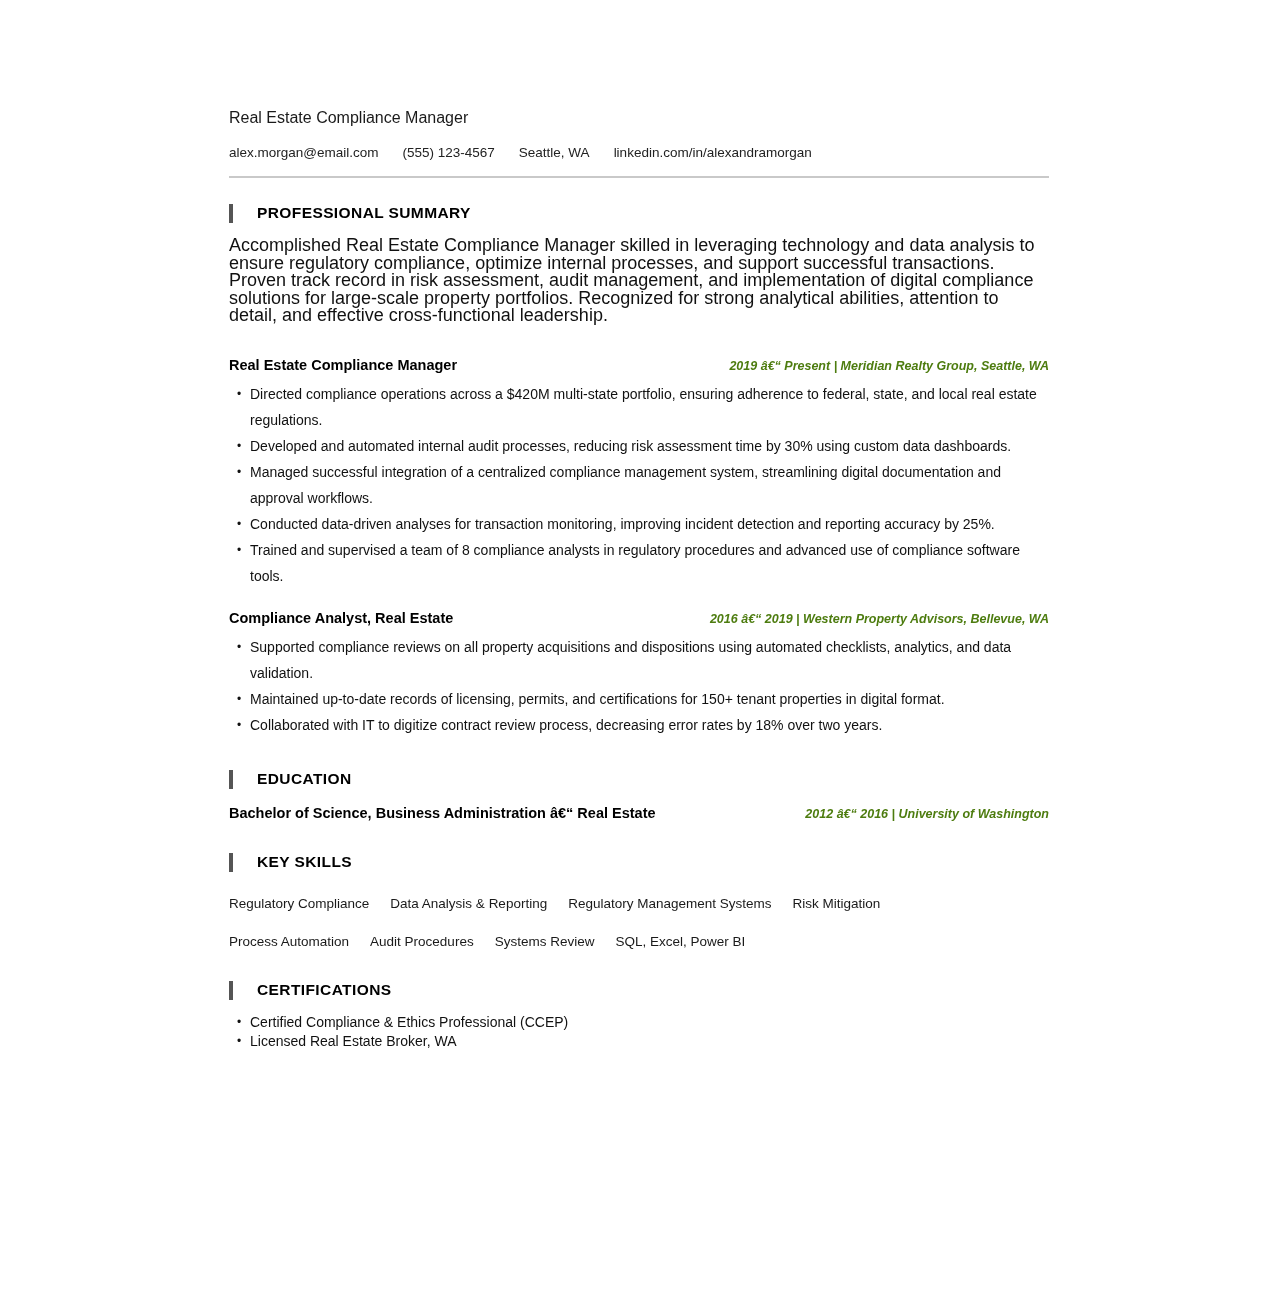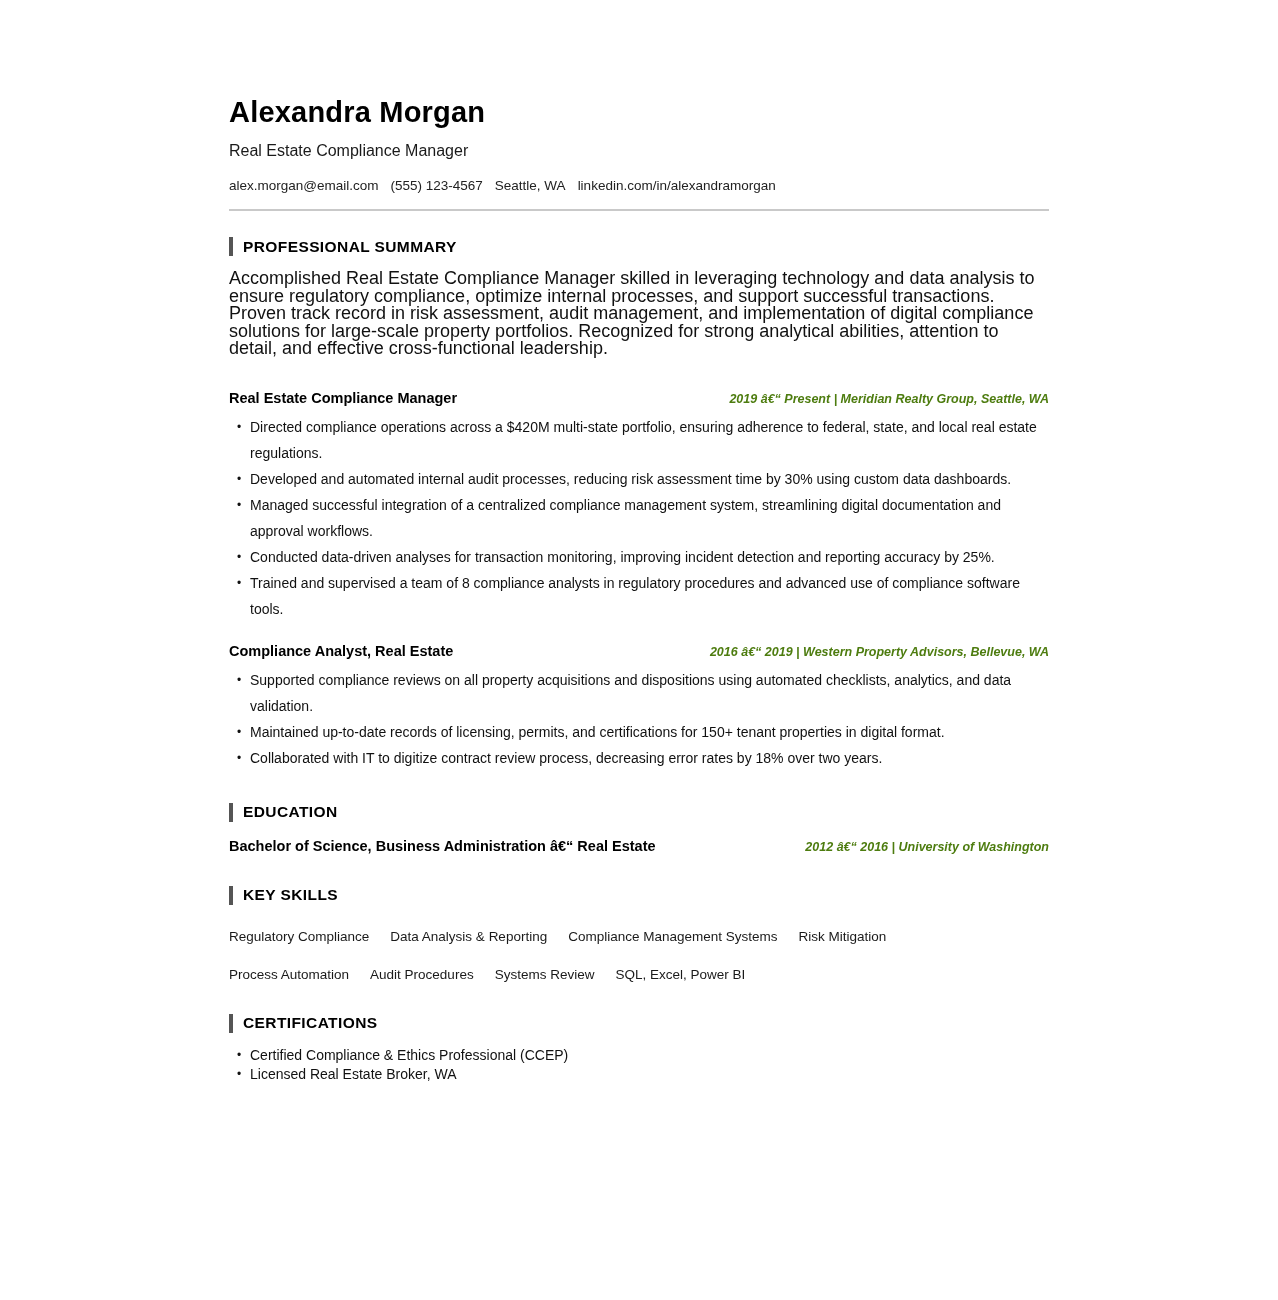--- a/index.html
+++ b/index.html
@@ -23,36 +23,36 @@
     margin: 0;
     letter-spacing: 0.2px;
   }
   .job-headline {
     font-size: 16px;
     color: #1a1a1a;
     margin-top: 13px;
   }
   .contact-row {
     display: flex;
-    column-gap: 12px;
+    column-gap: 24px;
     font-size: 13.5px;
     color: #222222;
     margin-top: 18px;
   }
   .top-rule {
     border: none;
     border-top: 2px solid #c9c9c9;
     margin: 16px 0 0 0;
   }
   .section { margin-top: 32px; }
   .section.first { margin-top: 26px; }
   .sec-head {
     display: flex;
-    align-items: center;
-    gap: 10px;
+    align-items: flex-start;
+    gap: 24px;
   }
   .sec-bar {
     width: 4px;
     height: 19px;
     background: #555555;
     flex: 0 0 auto;
   }
   .sec-title {
     font-size: 15.5px;
     font-weight: 700;
@@ -115,21 +115,20 @@
   .skills-row.second { margin-top: 23px; }
   .skills-row span { white-space: nowrap; }
   ul.bullets.certs { margin-top: 13px; }
   ul.bullets.certs li { line-height: 18.8px; }
 </style>
 </head>
 <body>
 
 <div class="page">
 
-  <h1 class="name">Alexandra Morgan</h1>
   <div class="job-headline">Real Estate Compliance Manager</div>
 
   <div class="contact-row">
     <span>alex.morgan@email.com</span>
     <span>(555) 123-4567</span>
     <span>Seattle, WA</span>
     <span>linkedin.com/in/alexandramorgan</span>
   </div>
 
   <hr class="top-rule">
@@ -183,21 +182,21 @@
   </div>
 
   <div class="section">
     <div class="sec-head">
       <span class="sec-bar"></span>
       <span class="sec-title">KEY SKILLS</span>
     </div>
     <div class="skills-row">
       <span>Regulatory Compliance</span>
       <span>Data Analysis &amp; Reporting</span>
-      <span>Compliance Management Systems</span>
+      <span>Regulatory Management Systems</span>
       <span>Risk Mitigation</span>
     </div>
     <div class="skills-row second">
       <span>Process Automation</span>
       <span>Audit Procedures</span>
       <span>Systems Review</span>
       <span>SQL, Excel, Power BI</span>
     </div>
   </div>
 

